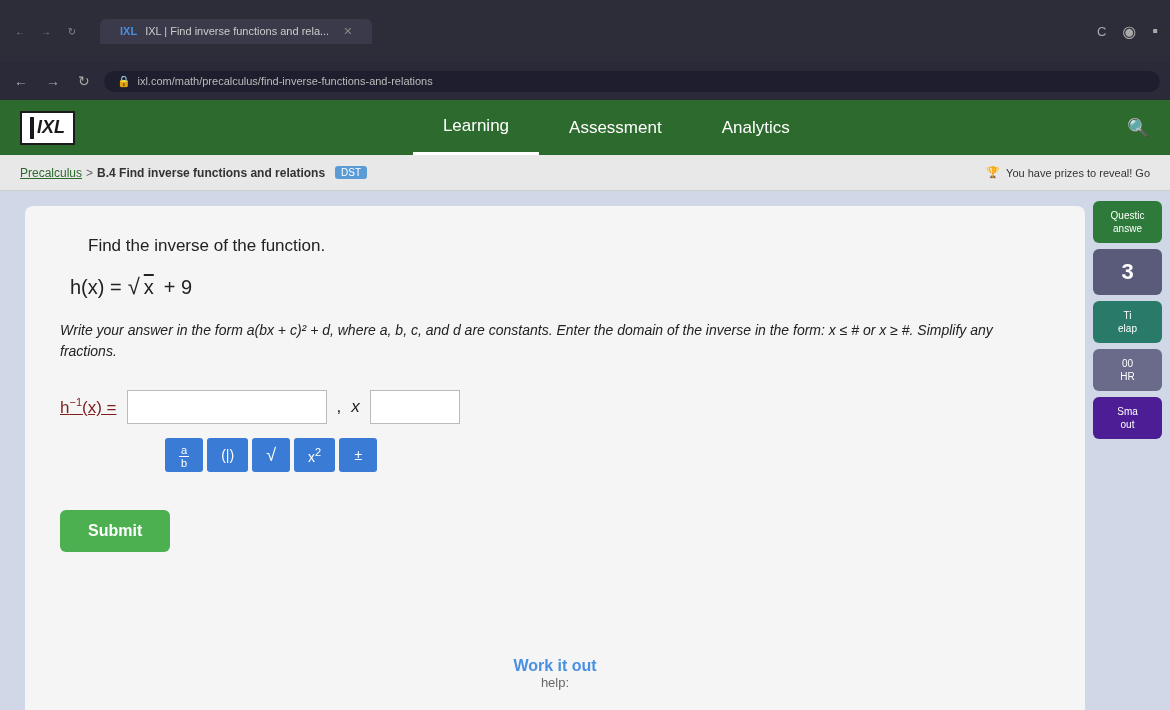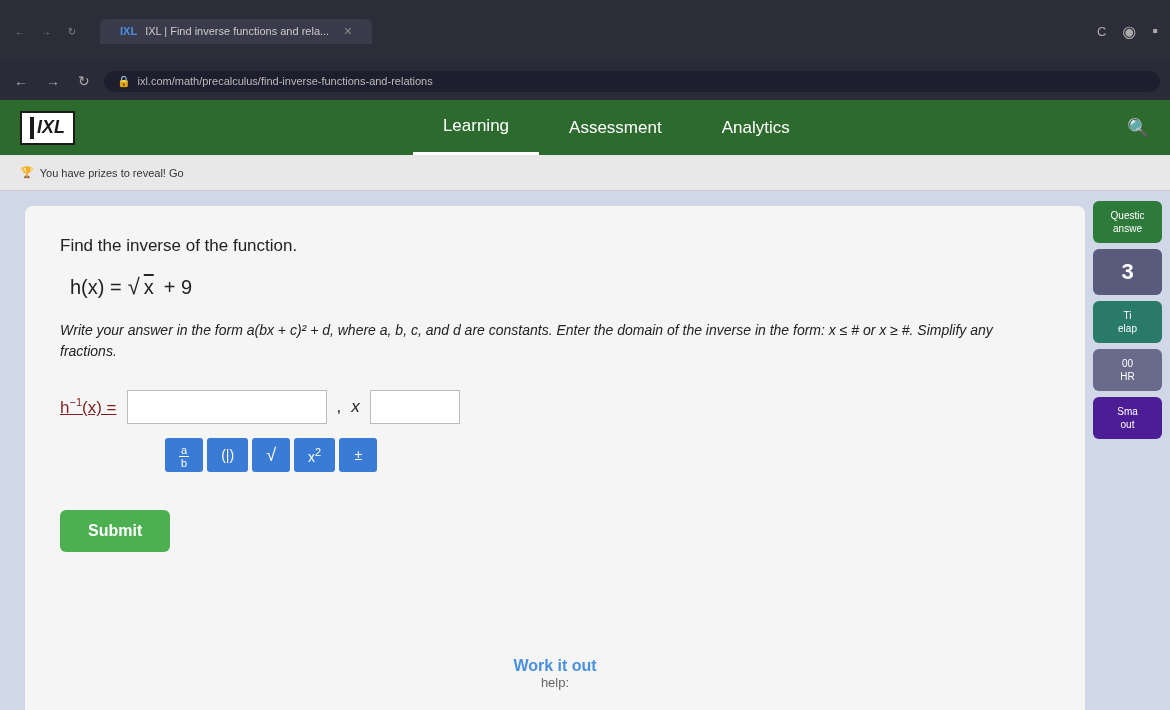--- a/index.html
+++ b/index.html
@@ -127,20 +127,21 @@
       border-radius: 8px 8px 0 0;
       padding: 30px 35px;
       position: relative;
       overflow: hidden;
     }
 
     .problem-text {
       font-size: 17px;
       color: #222;
       margin-bottom: 18px;
+      margin-left: 28px;
     }
 
     .function-display {
       font-size: 20px;
       color: #222;
       margin-bottom: 20px;
       padding-left: 10px;
       display: flex;
       align-items: center;
       gap: 6px;
@@ -308,20 +309,26 @@
   </div>
   <div class="nav-links">
     <a class="nav-link active">Learning</a>
     <a class="nav-link">Assessment</a>
     <a class="nav-link">Analytics</a>
   </div>
   <span class="nav-search">🔍</span>
 </div>
 
 <div class="breadcrumb-bar">
+  <div class="breadcrumb-left">
+    <span class="breadcrumb-link">Precalculus</span>
+    <span class="breadcrumb-sep">&gt;</span>
+    <span class="breadcrumb-current">B.4 Find inverse functions and relations</span>
+    <span class="breadcrumb-tag">DST</span>
+  </div>
   <div class="prize-notice">
     <span>🏆</span>
     <span>You have prizes to reveal! Go</span>
   </div>
 </div>
 
 <div class="main-area">
 
   <div class="problem-panel">
 

